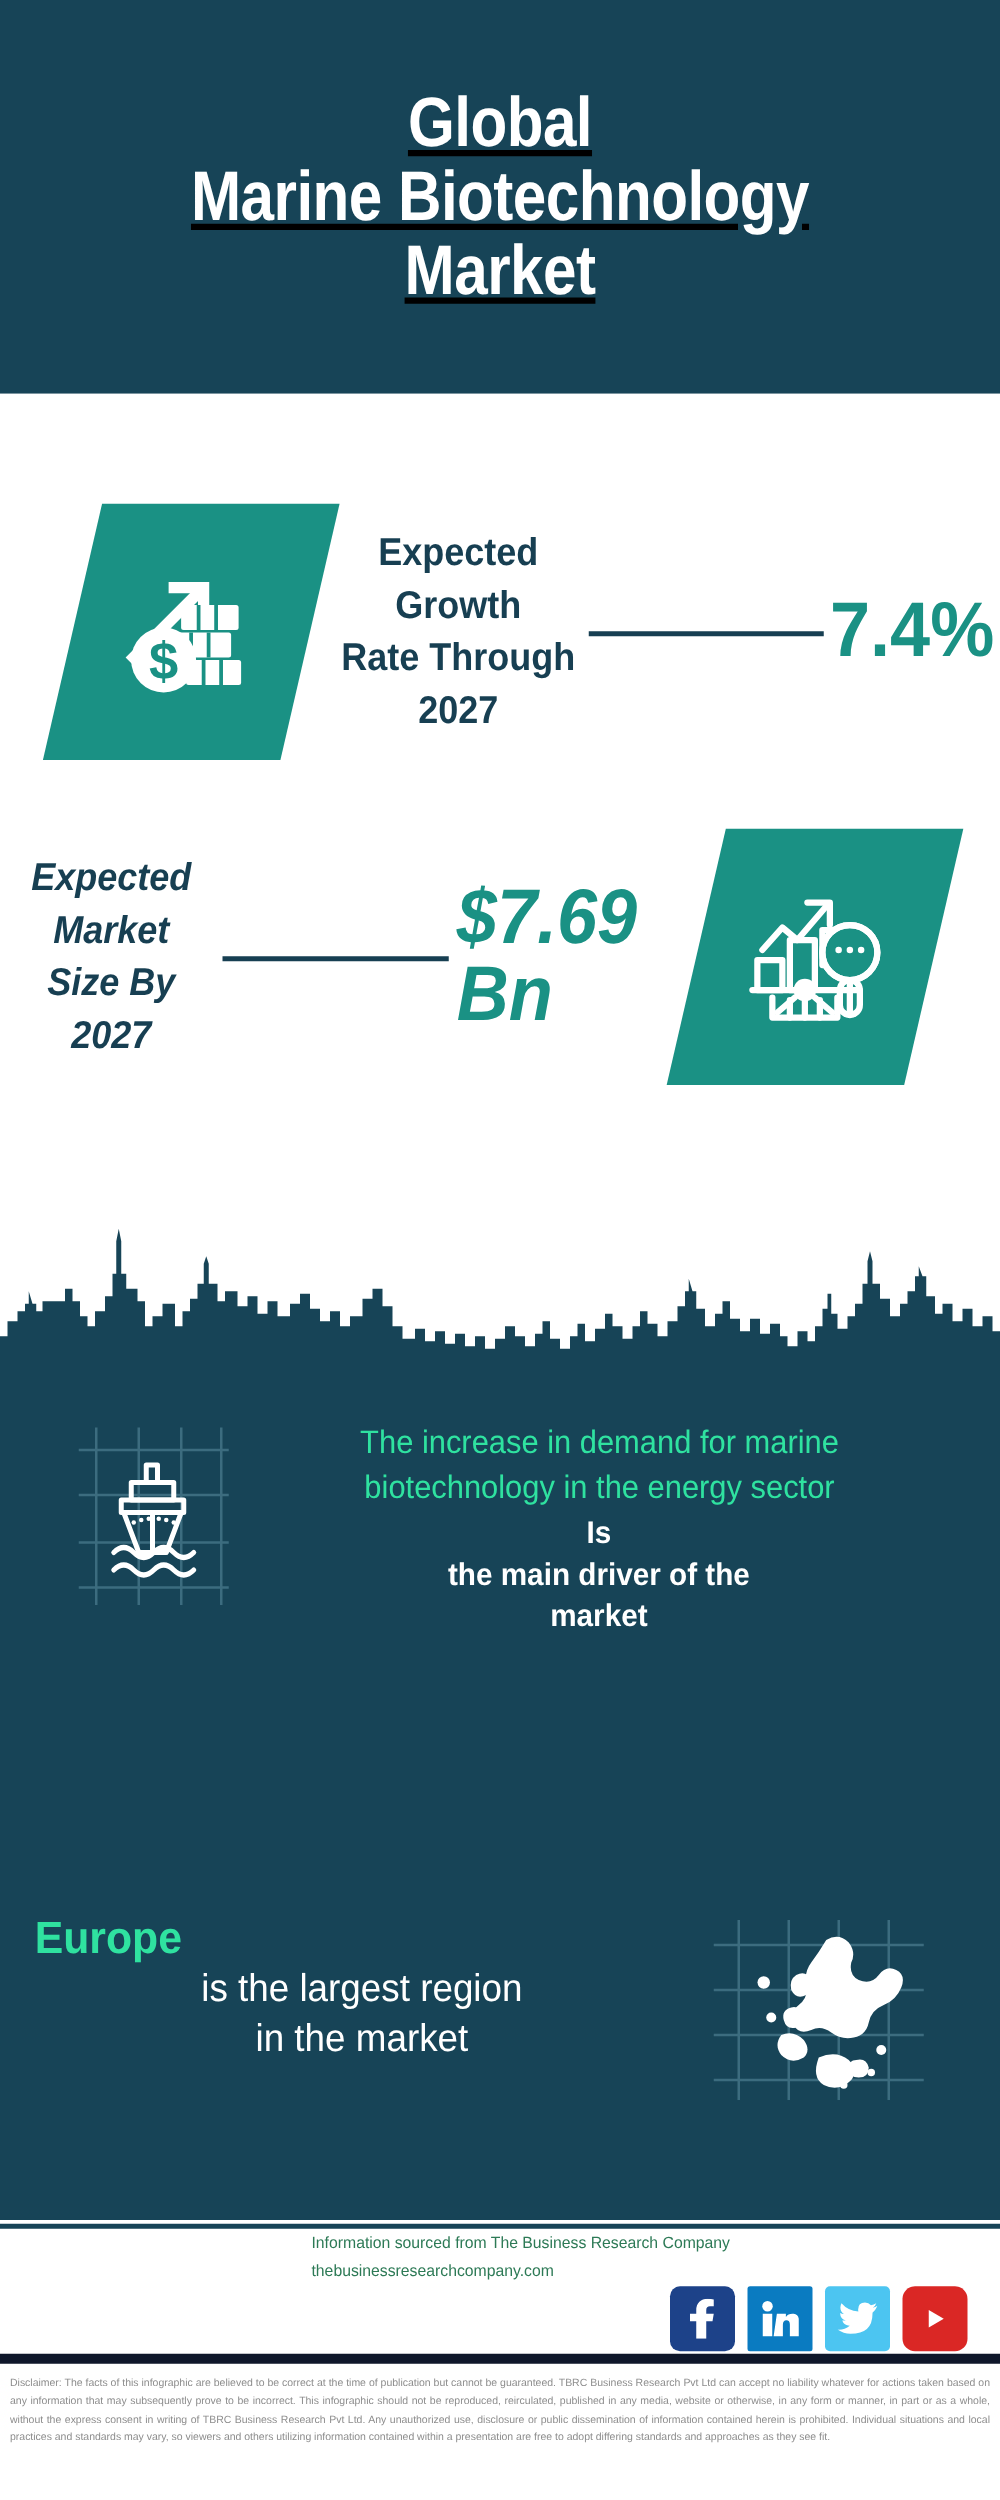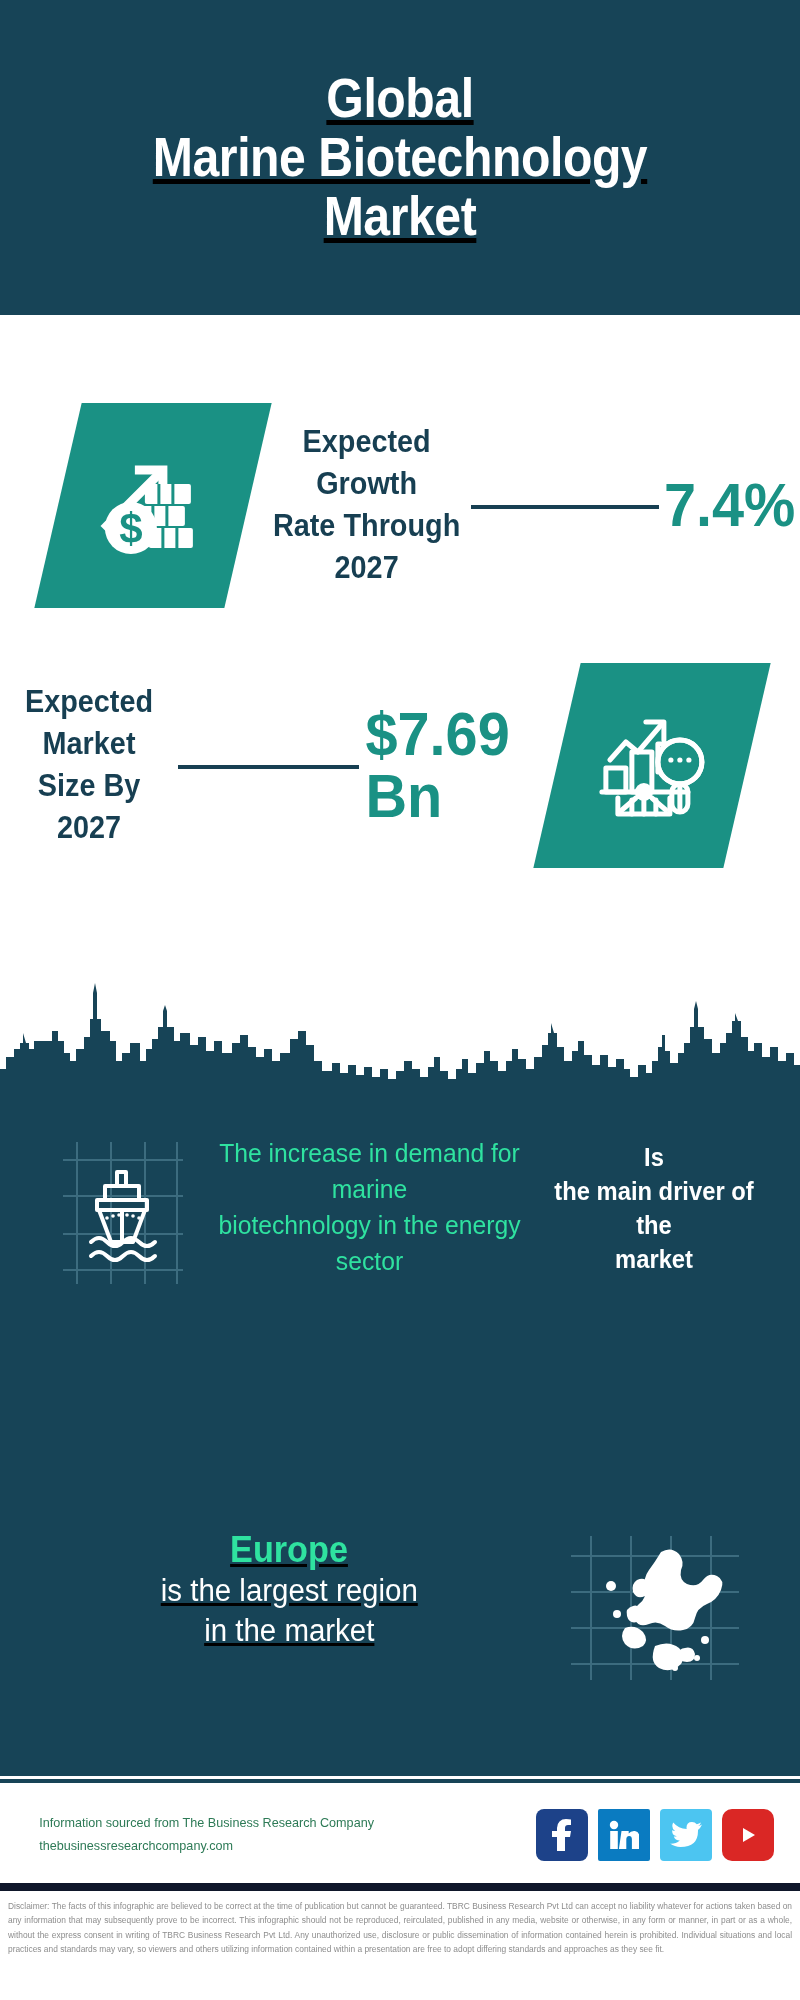--- a/index.html
+++ b/index.html
@@ -27,21 +27,21 @@
   }
   .header-title span{display:block;}
 
   
   .white-zone{
     position:absolute;left:0;top:315px;width:800px;height:660px;
     background:#ffffff;
   }
   .stat-row{position:absolute;width:800px;display:flex;align-items:center;}
   .stat-row.r1{top:70px;height:240px;}
-  .stat-row.r2{top:330px;height:240px;}
+  .stat-row.r2{top:330px;height:240px;font-style:italic;}
 
   .para-box{
     width:190px;height:205px;
     background:#1a9184;
     transform:skewX(-13deg);
     display:flex;align-items:center;justify-content:center;
     flex:none;
   }
   .para-inner{transform:skewX(13deg);display:flex;align-items:center;justify-content:center;}
 
@@ -74,53 +74,53 @@
     background:#174457;
   }
   .driver-block{
     position:absolute;left:0;top:20px;width:800px;height:250px;
     display:flex;align-items:flex-start;
   }
   .grid-icon{
     position:relative;width:140px;height:150px;flex:none;margin-left:55px;margin-top:30px;
   }
   .driver-texts{
-    flex:1;display:flex;align-items:center;
+    flex:1;display:flex;flex-direction:column;align-items:center;
     padding-top:28px;padding-right:36px;
   }
   .driver-green{
     color:#2fe2a0;font-size:26px;line-height:1.38;text-align:center;
     transform:scaleX(0.95);
   }
   .driver-white{
     color:#ffffff;font-size:25px;font-weight:bold;line-height:1.35;text-align:center;
     transform:scaleX(0.95);margin-top:2px;
   }
 
   .region-block{
     position:absolute;left:0;top:430px;width:800px;height:200px;
     display:flex;align-items:flex-start;
   }
   .region-texts{
-    flex:1;display:flex;flex-direction:column;align-items:center;padding-top:10px;padding-left:14px;text-decoration:underline;
+    flex:1;display:flex;flex-direction:column;padding-top:10px;padding-left:14px;
   }
   .region-name{
     color:#2fe2a0;font-size:36px;font-weight:bold;line-height:1.2;transform:scaleX(0.95);
   }
   .region-desc{
     color:#ffffff;font-size:31px;line-height:1.3;text-align:center;transform:scaleX(0.95);
   }
   .region-map{width:180px;height:160px;flex:none;margin-right:55px;margin-top:10px;position:relative;}
 
   
   .footer{
     position:absolute;left:0;top:1779px;width:800px;height:104px;
     background:#ffffff;
     border-top:4px solid #174457;
-    display:flex;align-items:center;
+    display:flex;align-items:center;flex-direction:column;
   }
   .footer-text{
     margin-left:34px;color:#2d7a56;font-size:13px;line-height:1.75;
     transform:scaleX(0.97);
   }
   .socials{margin-left:auto;margin-right:26px;display:flex;gap:10px;align-items:center;}
   .sq{width:52px;height:52px;border-radius:8px;display:flex;align-items:center;justify-content:center;}
   .sq.fb{background:#1d4289;}
   .sq.li{background:#0a7bc1;border-radius:2px;}
   .sq.tw{background:#4cc5f1;border-radius:4px;}

